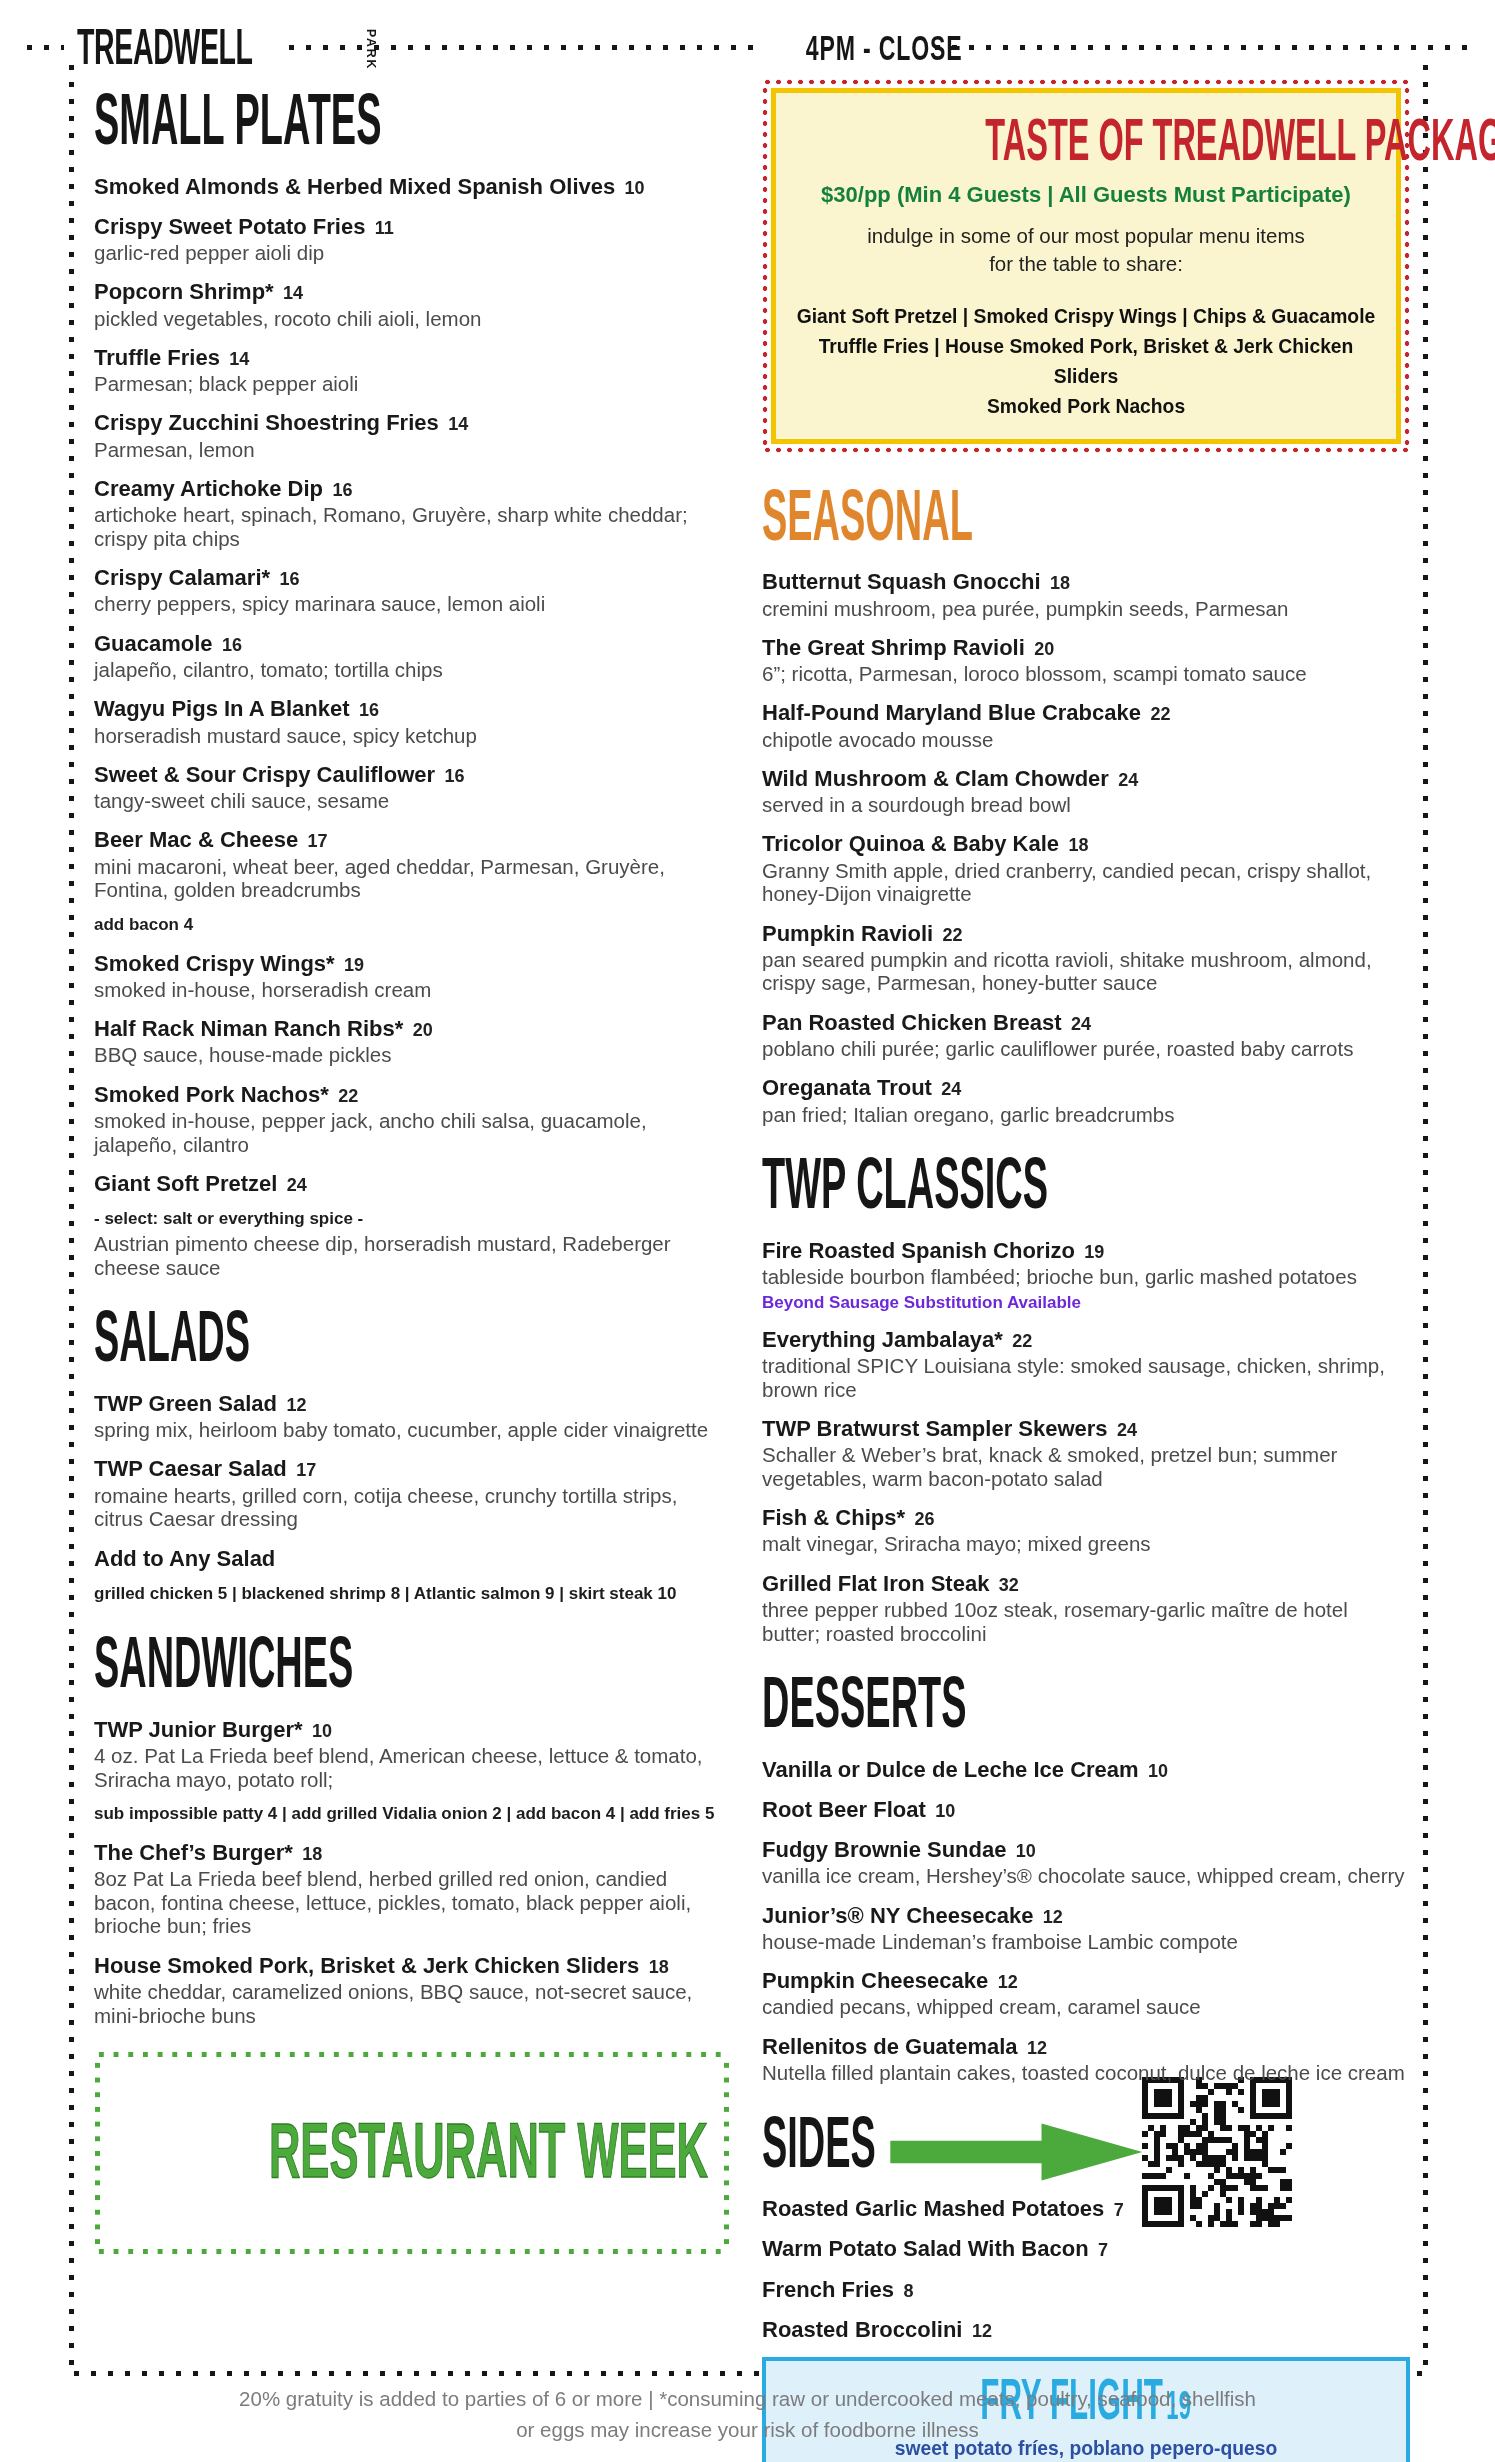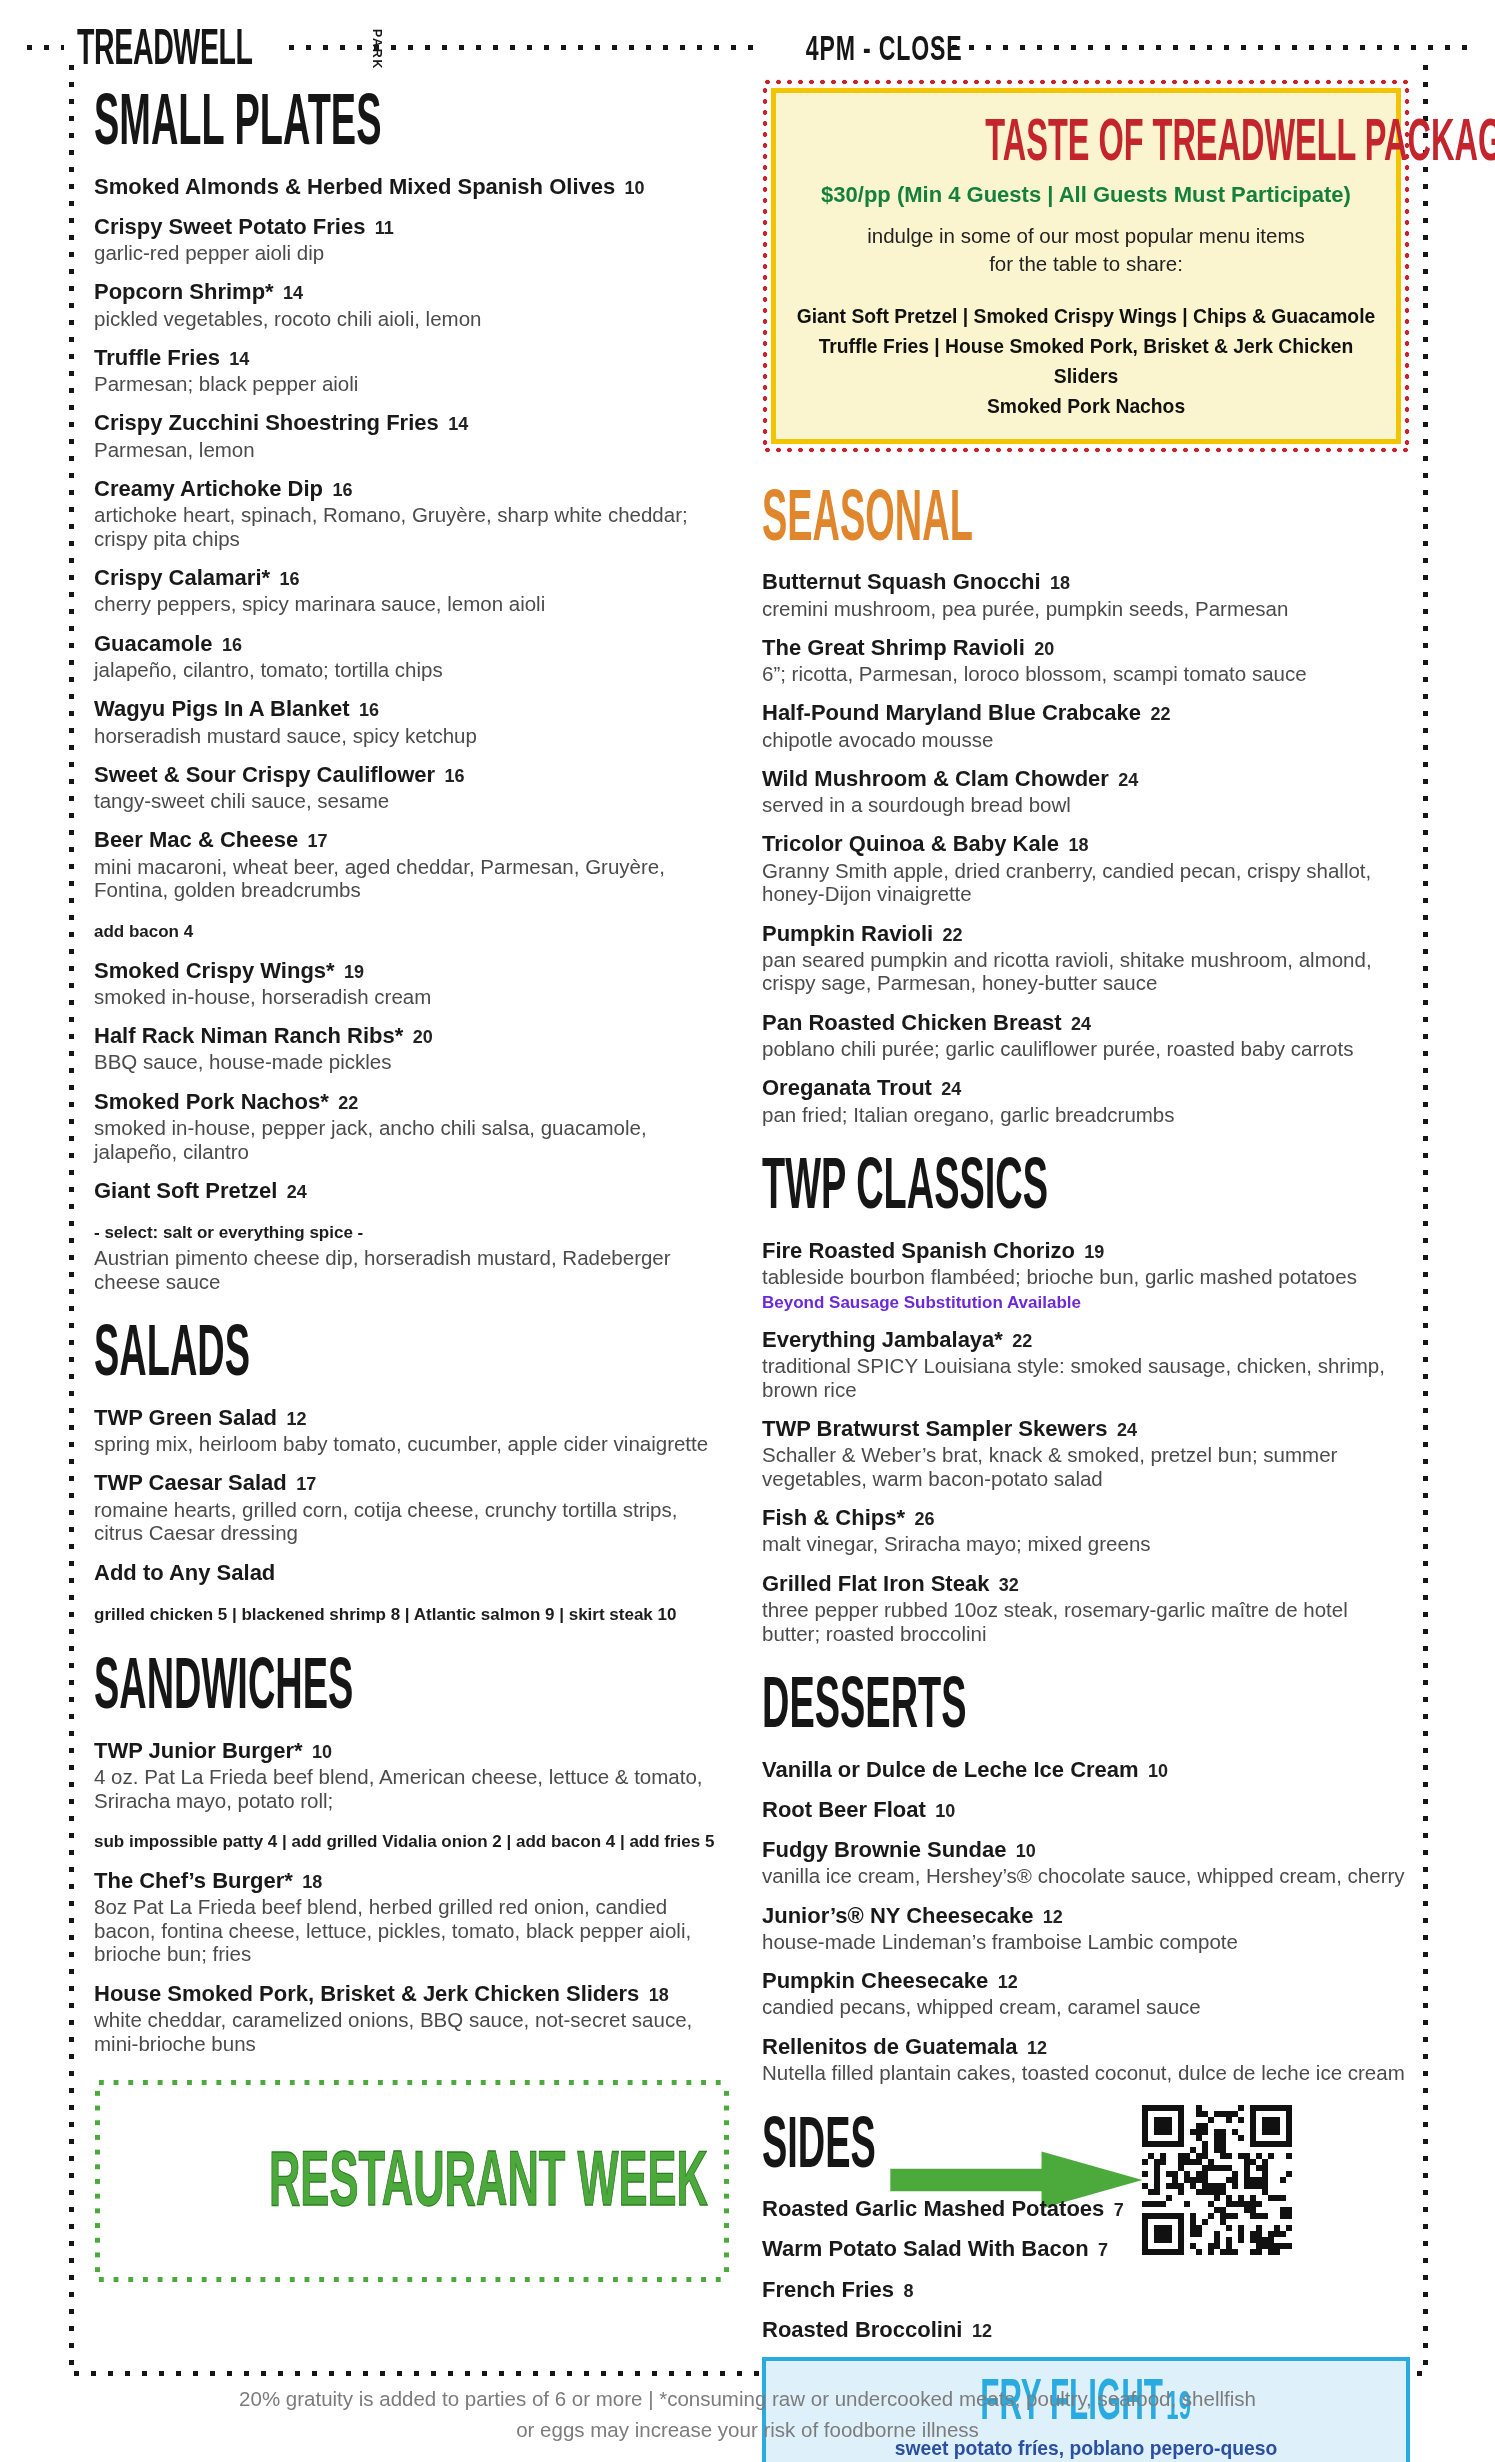--- a/index.html
+++ b/index.html
@@ -23,40 +23,40 @@
     background-size:7px 14.7px;background-repeat:repeat-y;}
   .abs{position:absolute}
   
   #frame-left{left:68px;top:59px;bottom:85px}
   #frame-right{right:66px;top:59px;bottom:85px}
   #frame-bottom{left:68px;right:66px;bottom:85px}
   
   .header-row{position:absolute;top:23.5px;left:21px;right:21px;height:47px;display:flex;align-items:center;gap:13px}
   .hdr-seg{flex:1}
   .hdr-seg.lead{flex:none;width:43px}
-  .logo{flex:none;width:193px;display:flex;align-items:center;gap:10px}
+  .logo{flex:none;width:193px;display:flex;align-items:center;gap:4px}
   .logo-main{font-size:46px;font-weight:bold;letter-spacing:-0.6px;display:inline-block;transform:scale(.62,1.08);transform-origin:left center;white-space:nowrap}
   .logo-sub{writing-mode:vertical-rl;font-size:12.3px;font-weight:bold;letter-spacing:1.8px;line-height:1;height:36px}
   .hours{flex:none;width:147px;text-align:center}
   .hours span{font-size:34px;font-weight:bold;display:inline-block;transform:scale(.68,1.05);transform-origin:center;white-space:nowrap;letter-spacing:1.2px}
   
   .col{position:absolute}
   #col-left{left:94px;width:636px;top:88px}
   #col-right{left:762px;width:648px;top:79px}
   
   .sec{margin-top:26px}
   .sec:first-child{margin-top:0}
   .sec-title{margin:0 0 20px;font-weight:bold;font-size:69px;line-height:.95;white-space:nowrap}
   .cond{display:inline-block;transform:scale(.55,1.05);transform-origin:left bottom;white-space:nowrap}
   .cond-c{display:inline-block;transform:scale(.58,1.05);transform-origin:center bottom;white-space:nowrap}
   .mi{margin-bottom:14.7px}
   .mi-head{font-size:22px;font-weight:bold;line-height:1.16;color:#191919}
   .mi-price{font-weight:bold;font-size:18px;margin-left:9.4px;color:#222}
   .mi-desc{font-size:20.5px;line-height:1.15;color:#4b4b4b;margin-top:1.8px}
-  .mi-note{font-size:17px;font-weight:bold;line-height:1.3;margin-top:19px;color:#1d1d1d}
+  .mi-note{font-size:17px;font-weight:bold;line-height:1.3;margin-top:12px;color:#1d1d1d}
   .mi-inline-note{font-size:17px;font-weight:bold;color:#6d28d9}
   
   .pkg-box{position:relative;padding:8.8px;margin-bottom:30.5px}
   .pkg-box .pd-t{position:absolute;left:0;right:0;top:0}
   .pkg-box .pd-b{position:absolute;left:0;right:0;bottom:0}
   .pkg-box .pd-l{position:absolute;left:0;top:5.9px;bottom:5.9px}
   .pkg-box .pd-r{position:absolute;right:0;top:5.9px;bottom:5.9px}
   .pkg-inner{border:5.3px solid #f2c500;background:#fbf5cf;padding:20px 14px 17.6px;text-align:center}
   .pkg-title{font-size:56px;font-weight:bold;color:#c4242c;line-height:1;margin-bottom:13px;white-space:nowrap}
   .pkg-price{font-size:22px;font-weight:bold;margin:3.5px 0 14px;color:#15803d}

